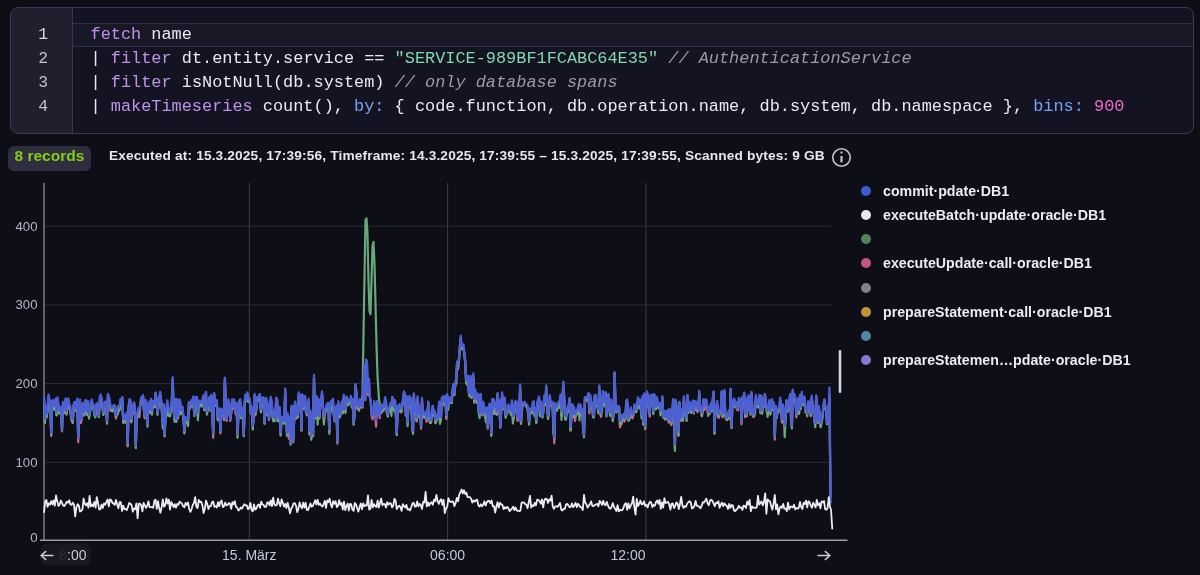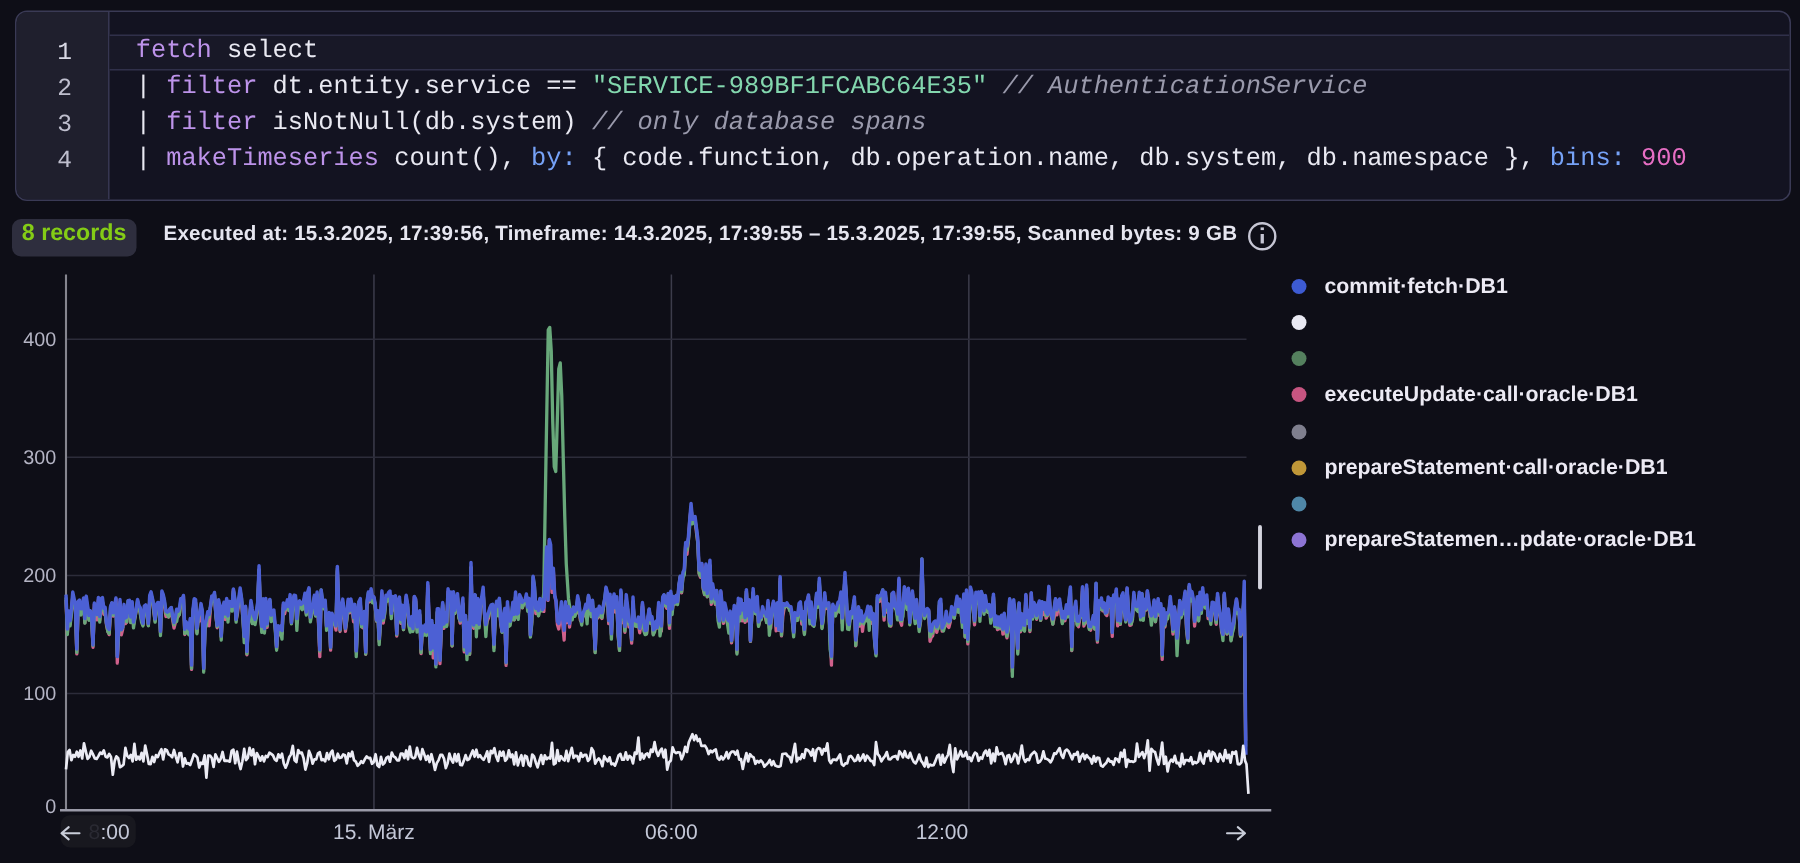--- a/index.html
+++ b/index.html
@@ -51,33 +51,34 @@
 <line x1="841.5" y1="156" x2="841.5" y2="162.3" stroke="#c6c6d4" stroke-width="2.2"></line>
 <line x1="841.5" y1="151.6" x2="841.5" y2="153.4" stroke="#c6c6d4" stroke-width="2.2"></line>
 </svg>
 <div id="panel">
   <div id="gutter"></div>
   <div id="hl"></div>
   <div class="ln" style="top:14.5px;color:#d8d8e4">1</div>
   <div class="ln" style="top:38.6px;color:#bfbfce">2</div>
   <div class="ln" style="top:62.7px;color:#bfbfce">3</div>
   <div class="ln" style="top:86.8px;color:#bfbfce">4</div>
-  <div class="code" style="top:14.5px"><span style="color:#bd93ea">fetch</span><span style="color:#e9e9f2"> select</span></div>
+  <div class="code" style="top:14.5px"><span style="color:#bd93ea">fetch</span><span style="color:#e9e9f2"> name</span></div>
   <div class="code" style="top:38.6px"><span style="color:#e9e9f2">| </span><span style="color:#bd93ea">filter</span><span style="color:#e9e9f2"> dt.entity.service == </span><span style="color:#83d7ae">"SERVICE-989BF1FCABC64E35"</span><span style="color:#e9e9f2"> </span><span style="color:#9a9aac;font-style:italic">// AuthenticationService</span></div>
   <div class="code" style="top:62.7px"><span style="color:#e9e9f2">| </span><span style="color:#bd93ea">filter</span><span style="color:#e9e9f2"> isNotNull(db.system) </span><span style="color:#9a9aac;font-style:italic">// only database spans</span></div>
   <div class="code" style="top:86.8px"><span style="color:#e9e9f2">| </span><span style="color:#bd93ea">makeTimeseries</span><span style="color:#e9e9f2"> count(), </span><span style="color:#76a2f7">by:</span><span style="color:#e9e9f2"> { code.function, db.operation.name, db.system, db.namespace }, </span><span style="color:#76a2f7">bins:</span><span style="color:#e9e9f2"> </span><span style="color:#e76ec4">900</span></div>
 </div>
 <div id="badge">8 records</div>
 <div id="exec">Executed at: 15.3.2025, 17:39:56, Timeframe: 14.3.2025, 17:39:55 – 15.3.2025, 17:39:55, Scanned bytes: 9 GB</div>
 <div class="lrow" style="top:178.8px">
     <span class="dot" style="background:#3d5bd3"></span>
-    <span class="ltxt">commit·fetch·DB1</span>
+    <span class="ltxt">commit·pdate·DB1</span>
   </div>
 <div class="lrow" style="top:203.0px">
     <span class="dot" style="background:#e9e9f3"></span>
+    <span class="ltxt">executeBatch·update·oracle·DB1</span>
   </div>
 <div class="lrow" style="top:227.2px">
     <span class="dot" style="background:#54805e"></span>
   </div>
 <div class="lrow" style="top:251.4px">
     <span class="dot" style="background:#c75581"></span>
     <span class="ltxt">executeUpdate·call·oracle·DB1</span>
   </div>
 <div class="lrow" style="top:275.6px">
     <span class="dot" style="background:#7f7f8e"></span>

